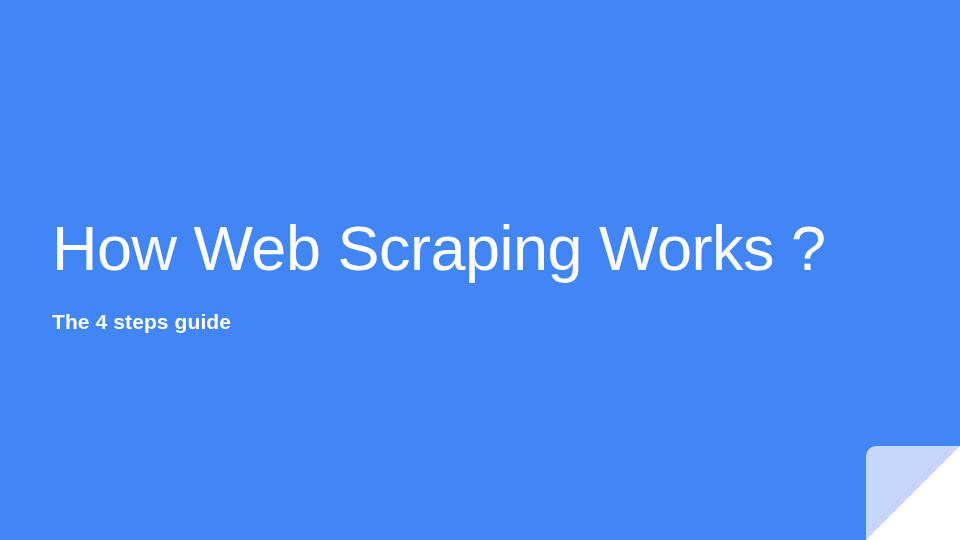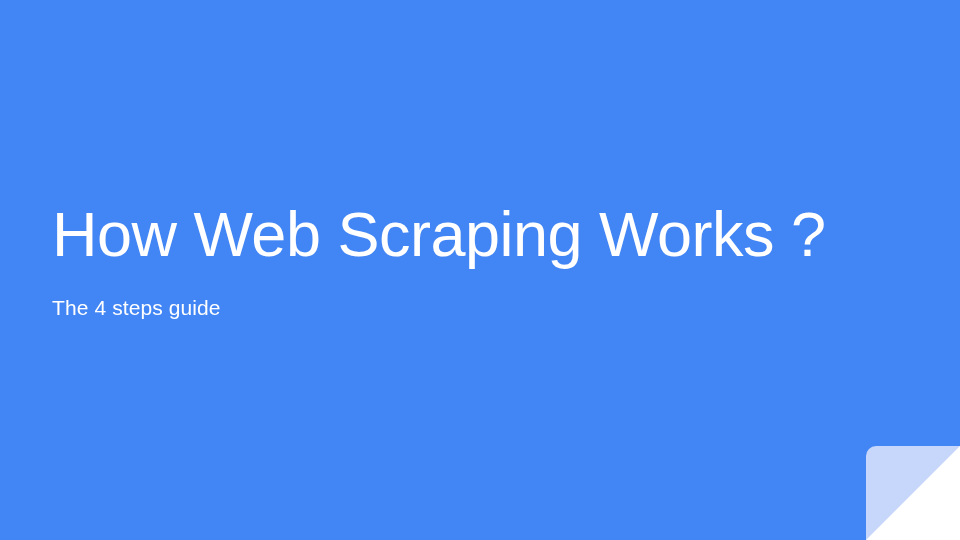--- a/index.html
+++ b/index.html
@@ -19,39 +19,39 @@
     width: 960px;
     height: 540px;
     overflow: hidden;
     background: #4285f4;
   }
 
   
   .text-block {
     position: absolute;
     left: 52px;
-    top: 198px;
+    top: 212px;
     width: 800px;
   }
 
   .slide-title {
     margin: 0;
     font-size: 63px;
     font-weight: 400;
     line-height: 1.15;
     letter-spacing: -0.5px;
     color: #ffffff;
     white-space: nowrap;
   }
 
   .slide-subtitle {
     margin: 0;
     padding-top: 24px;
     font-size: 21px;
-    font-weight: 400;
+    font-weight: 700;
     line-height: 1.3;
     letter-spacing: 0.1px;
     color: #ffffff;
     white-space: nowrap;
   }
 
   
   .corner-decoration {
     position: absolute;
     right: 0;

